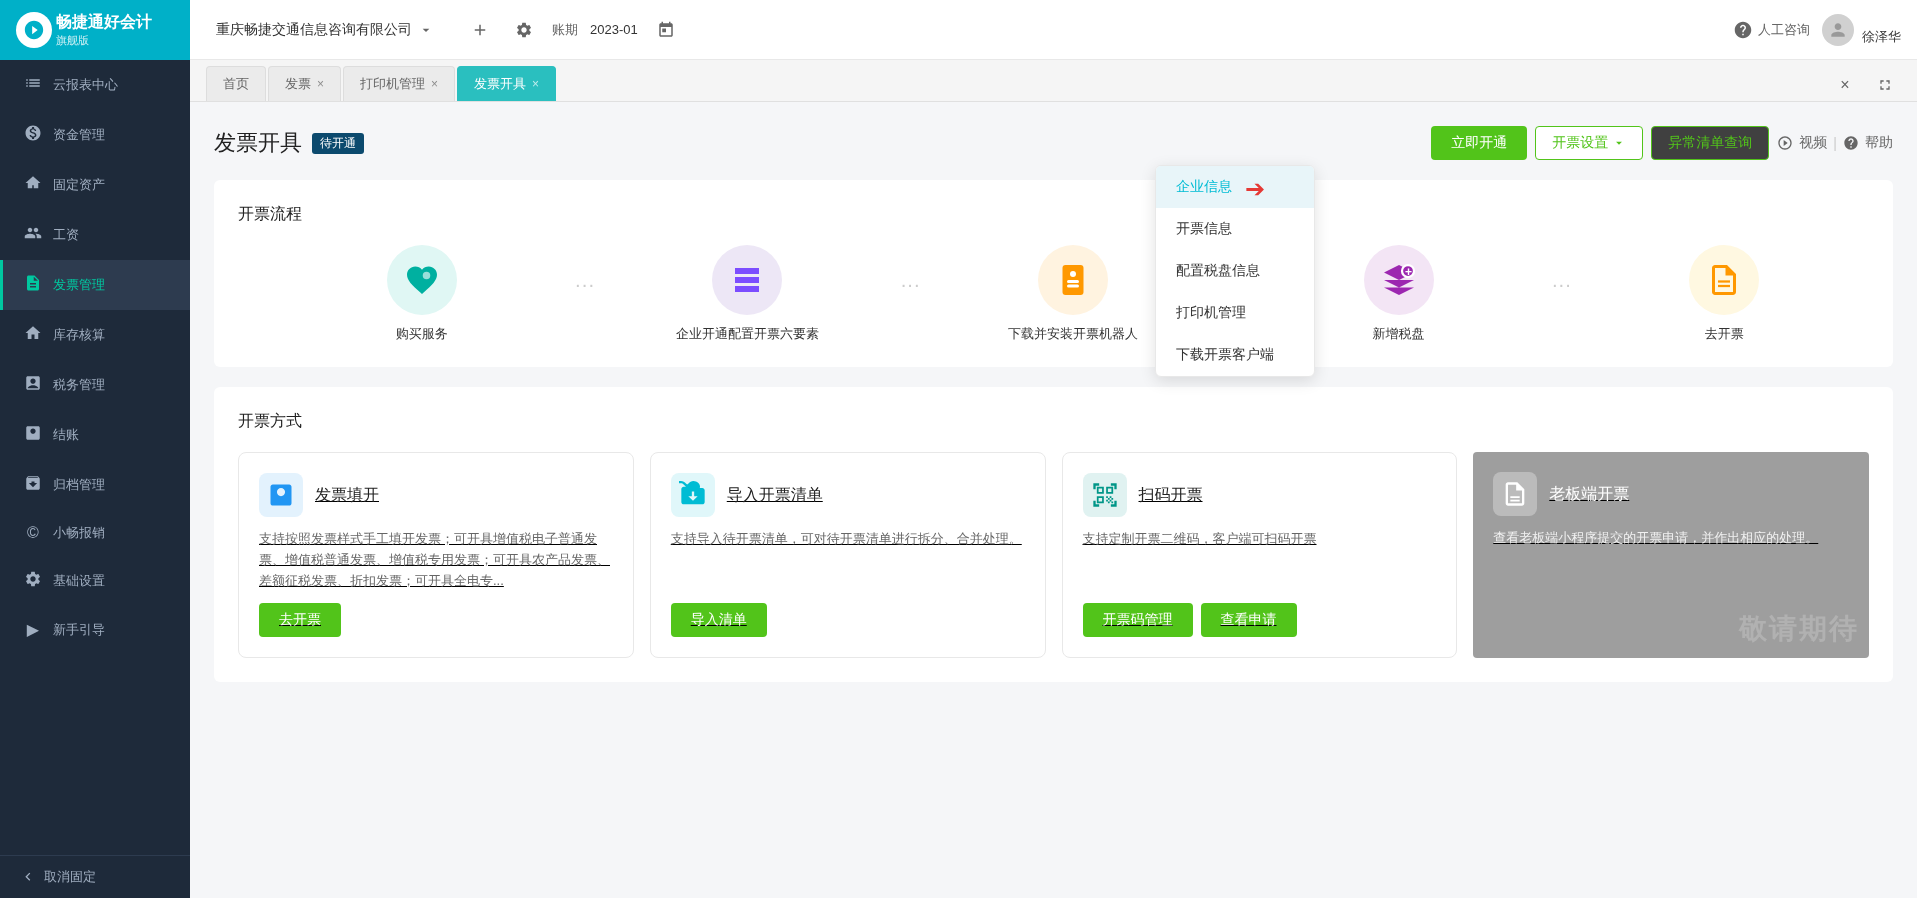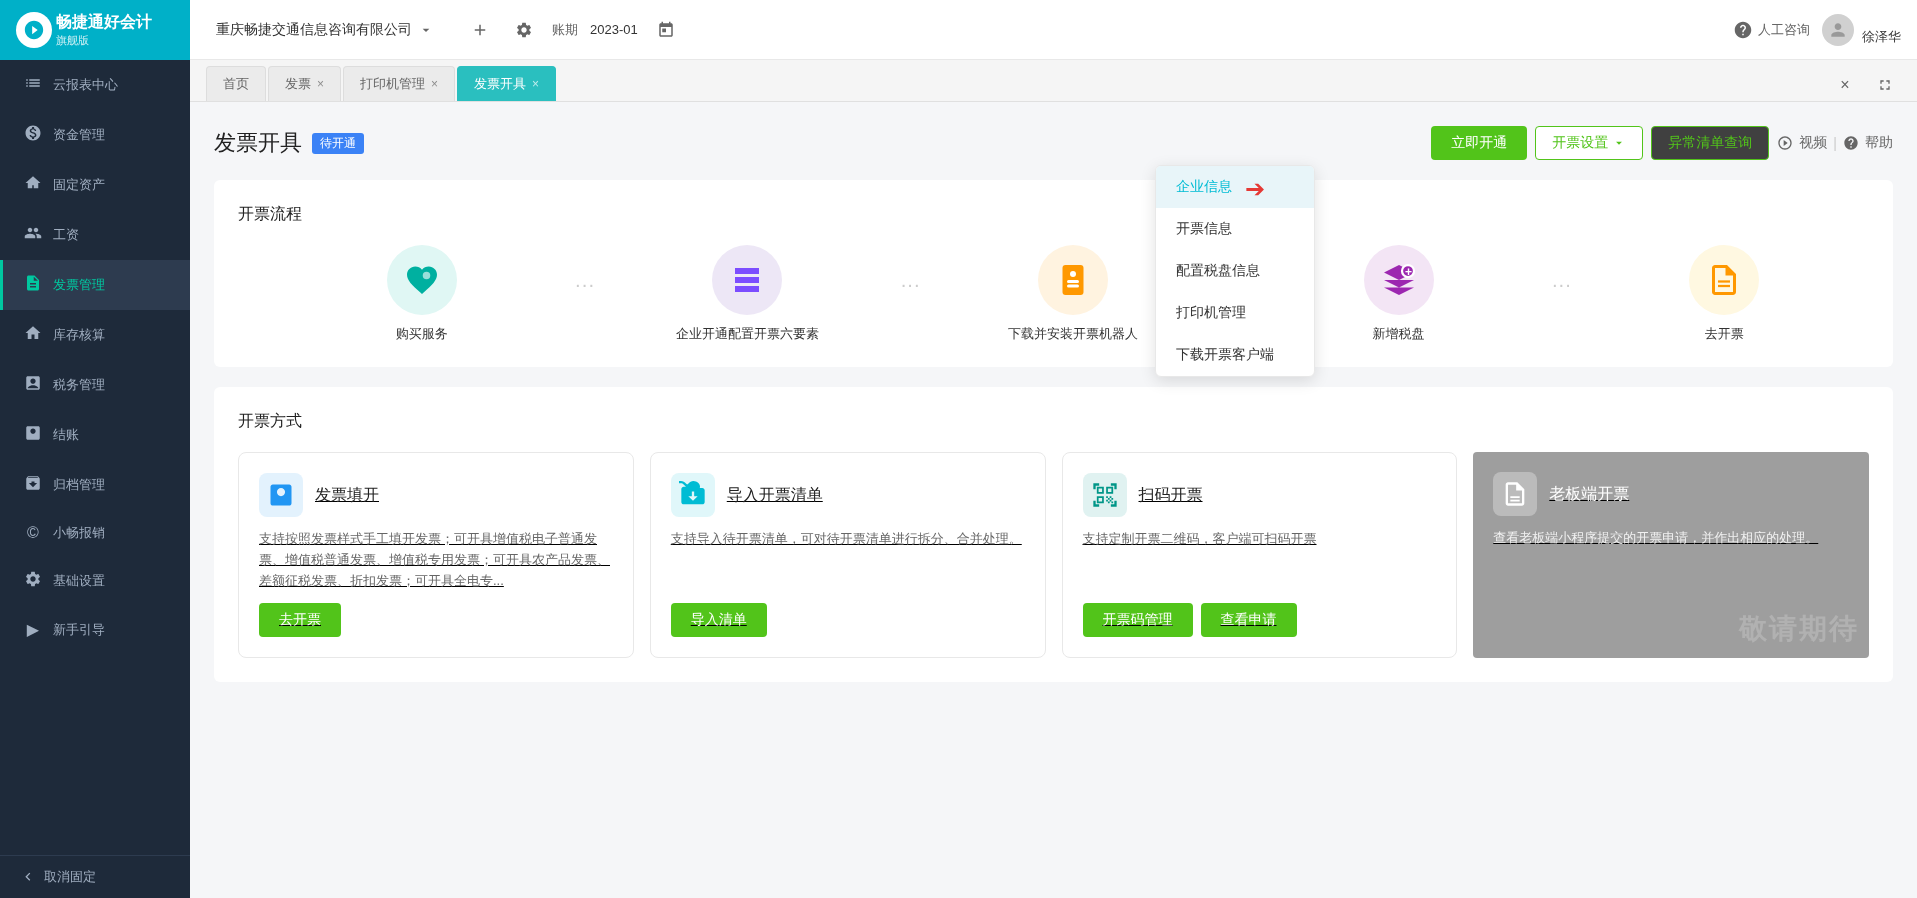--- a/index.html
+++ b/index.html
@@ -92,21 +92,21 @@
     }
 
     
     .page-header {
       display: flex; align-items: center; justify-content: space-between;
       margin-bottom: 20px;
     }
     .page-title-area { display: flex; align-items: center; gap: 10px; }
     .page-title { font-size: 22px; font-weight: 500; color: #222; }
     .status-badge {
-      background: #3b82f6; color: white; font-size: 12px;
+      background: #0c4a6e; color: white; font-size: 12px;
       padding: 2px 8px; border-radius: 3px;
     }
     .page-actions { display: flex; align-items: center; gap: 8px; }
     .btn-primary {
       background: #52c41a; color: white; border: none; padding: 8px 20px;
       border-radius: 4px; cursor: pointer; font-size: 14px;
     }
     .btn-outline-green {
       background: white; color: #52c41a; border: 1px solid #52c41a;
       padding: 7px 16px; border-radius: 4px; cursor: pointer; font-size: 14px;

